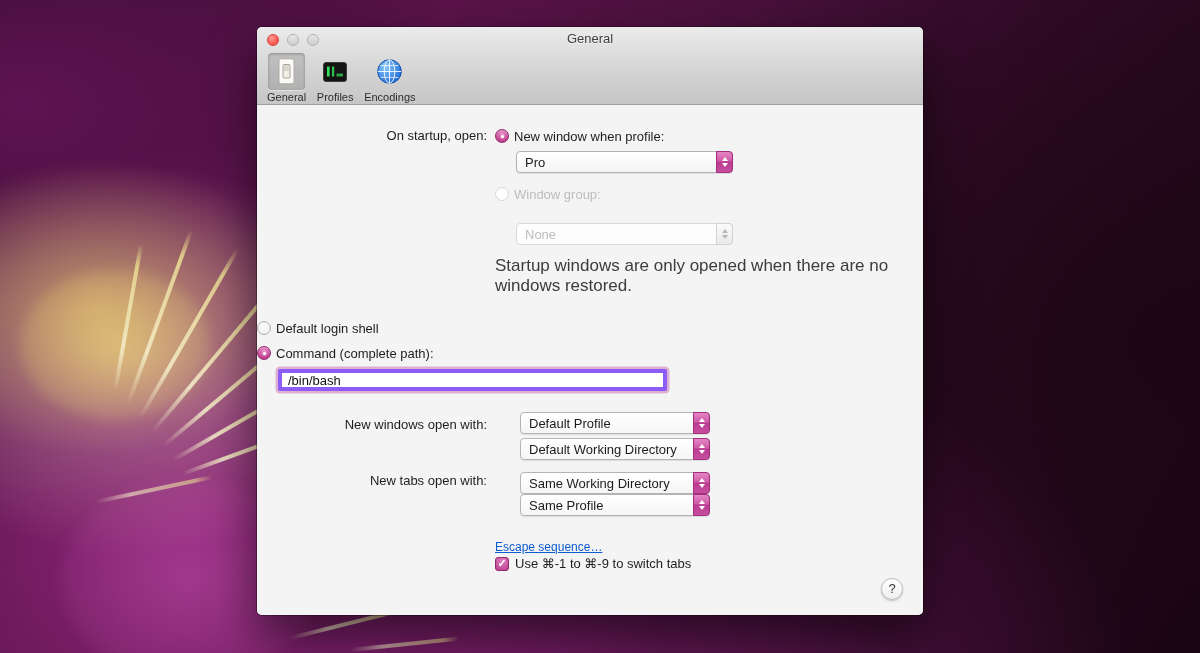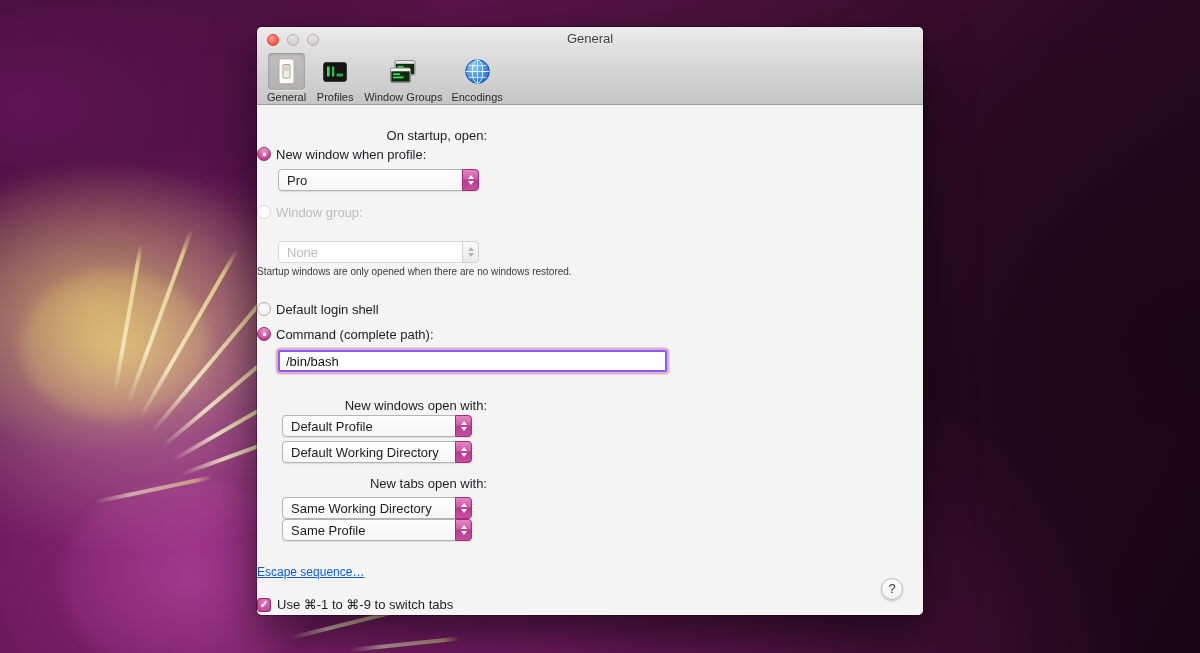--- a/index.html
+++ b/index.html
@@ -61,21 +61,21 @@
     background:rgba(0,0,0,0.13);
     box-shadow:inset 0 1px 3px rgba(0,0,0,0.28), 0 1px 0 rgba(255,255,255,0.45);
   }
   .tlabel{ font-size:11px; color:#2d2d2d; }
 
   
   .content{
     position:relative; height:510px; box-sizing:border-box; padding-top:22px;
     background:#f5f4f5; border-radius:0 0 5px 5px;
   }
-  .row{ display:flex;flex-direction:column; }
+  .row{ display:flex; }
   .lab{ width:230px; margin-right:8px; text-align:right; font-size:13px; color:#1d1d1f; line-height:18px; flex:none; }
   .lab.mid{ padding-top:4px; }
   .ctrl{ flex:1; }
   .mt-r2{ margin-top:23px; } .mt-r3{ margin-top:21px; } .mt-r4{ margin-top:8px; }
 
   .radio-row{ display:flex; align-items:center; gap:5px; height:18px; font-size:13px; color:#1d1d1f; }
   .radio-row.disabled .rlabel{ color:#bcbcbc; }
   .radio{ width:14px; height:14px; border-radius:50%; box-sizing:border-box; position:relative; flex:none; }
   .radio.on{
     background:radial-gradient(circle at 50% 30%, #ea90cc, #c2418f 70%, #ad2f7e);
@@ -101,36 +101,36 @@
     background:linear-gradient(#e586c4 0%, #cf5aa6 45%, #b93a90 50%, #c74f9e 100%);
     border:1px solid #a12d7c;
     display:flex; flex-direction:column; align-items:center; justify-content:center; gap:2px;
   }
   .tri-up{ width:0; height:0; border-left:3.5px solid transparent; border-right:3.5px solid transparent; border-bottom:4.5px solid #fff; }
   .tri-dn{ width:0; height:0; border-left:3.5px solid transparent; border-right:3.5px solid transparent; border-top:4.5px solid #fff; }
   .popup.disabled{ border-color:#dadada; color:#bdbdbd; background:#fdfdfd; box-shadow:none; }
   .popup.disabled .stepper{ background:linear-gradient(#fbfbfb,#e9e9e9); border-color:#d2d2d2; }
   .popup.disabled .tri-up{ border-bottom-color:#b7b7b7; }
   .popup.disabled .tri-dn{ border-top-color:#b7b7b7; }
-  .w200{ width:201px; } .w190{ width:190px;margin-left:25px; }
+  .w200{ width:217px; } .w190{ width:190px;margin-left:25px; }
   .indent{ margin-left:21px; }
   .gap-a{ margin-top:6px; } .gap-b{ margin-top:12px; } .gap-c{ margin-top:20px; } .gap-d{ margin-top:7px; } .gap-e{ margin-top:4px; }
 
-  .note{ font-size:10px; color:#3c3c3c; margin-top:3px; }
+  .note{ font-size:17px; color:#3c3c3c; margin-top:11px; }
 
   .field{
     display:block; box-sizing:border-box; width:389px; height:22px; margin-left:21px; margin-top:7px;
-    border:2px solid #8b5cf6; border-radius:2px;
+    border:4px solid #8b5cf6; border-radius:2px;
     box-shadow:0 0 0 2.5px rgba(198,90,170,0.45);
     background:#fff; font-size:13px; padding:0 6px; font-family:inherit; color:#111; outline:none;
   }
 
   .link{ font-size:12px; color:var(--link); text-decoration:underline; display:inline-block; margin-top:24px; cursor:pointer; }
 
-  .check-row{ display:flex; align-items:center; gap:6px; margin-top:17px; font-size:13px; color:#1d1d1f; }
+  .check-row{ display:flex; align-items:center; gap:6px; margin-top:1px; font-size:13px; color:#1d1d1f; }
   .checkbox{
     width:14px; height:14px; box-sizing:border-box; border-radius:3px; flex:none;
     background:radial-gradient(circle at 50% 25%, #e07ec0, #bd3c8d); border:1px solid #8f2a6e;
     display:flex; align-items:center; justify-content:center;
   }
   .checkbox::after{ content:"✓"; color:#fff; font-size:11px; font-weight:bold; line-height:1; margin-top:-1px; }
 
   .help{
     position:absolute; right:20px; bottom:15px; width:22px; height:22px; border-radius:50%;
     background:linear-gradient(#ffffff,#efefef); border:1px solid #bdbdbd;
@@ -184,35 +184,20 @@
             <svg width="26" height="26" viewBox="0 0 26 26">
               <rect x="1.5" y="3.5" width="23" height="19" rx="2.5" fill="#141414" stroke="#3b3b3b"></rect>
               <rect x="5" y="7.5" width="2.6" height="10" fill="#35e05a"></rect>
               <rect x="10" y="7.5" width="2.2" height="10" fill="#35e05a" opacity="0.85"></rect>
               <rect x="14.5" y="14.5" width="6.5" height="3" fill="#35e05a" opacity="0.7"></rect>
             </svg>
           </span>
           <span class="tlabel">Profiles</span>
         </div>
 
-        <div class="titem">
-          <span class="iconwell">
-            <svg width="30" height="26" viewBox="0 0 30 26">
-              <rect x="7" y="1.5" width="20" height="14.5" rx="1.5" fill="#e8e8e8" stroke="#8a8a8a"></rect>
-              <rect x="7.8" y="4.8" width="18.4" height="10.4" fill="#0d2b0d"></rect>
-              <rect x="9.6" y="6.8" width="6" height="1.8" fill="#35e05a"></rect>
-              <rect x="9.6" y="9.8" width="9.5" height="1.8" fill="#35e05a"></rect>
-              <rect x="2.5" y="9" width="20" height="14.5" rx="1.5" fill="#f0f0f0" stroke="#8a8a8a"></rect>
-              <rect x="3.3" y="12.3" width="18.4" height="10.4" fill="#0d2b0d"></rect>
-              <rect x="5.1" y="14.3" width="7" height="1.8" fill="#35e05a"></rect>
-              <rect x="5.1" y="17.5" width="10.5" height="1.8" fill="#35e05a"></rect>
-            </svg>
-          </span>
-          <span class="tlabel">Window Groups</span>
-        </div>
 
         <div class="titem">
           <span class="iconwell">
             <svg width="27" height="27" viewBox="0 0 27 27">
               <defs>
                 <radialGradient id="globeg" cx="35%" cy="30%" r="80%">
                   <stop offset="0" stop-color="#8ccaf8"></stop>
                     <stop offset="1" stop-color="#1565d8"></stop>
                 </radialGradient>
               </defs>

